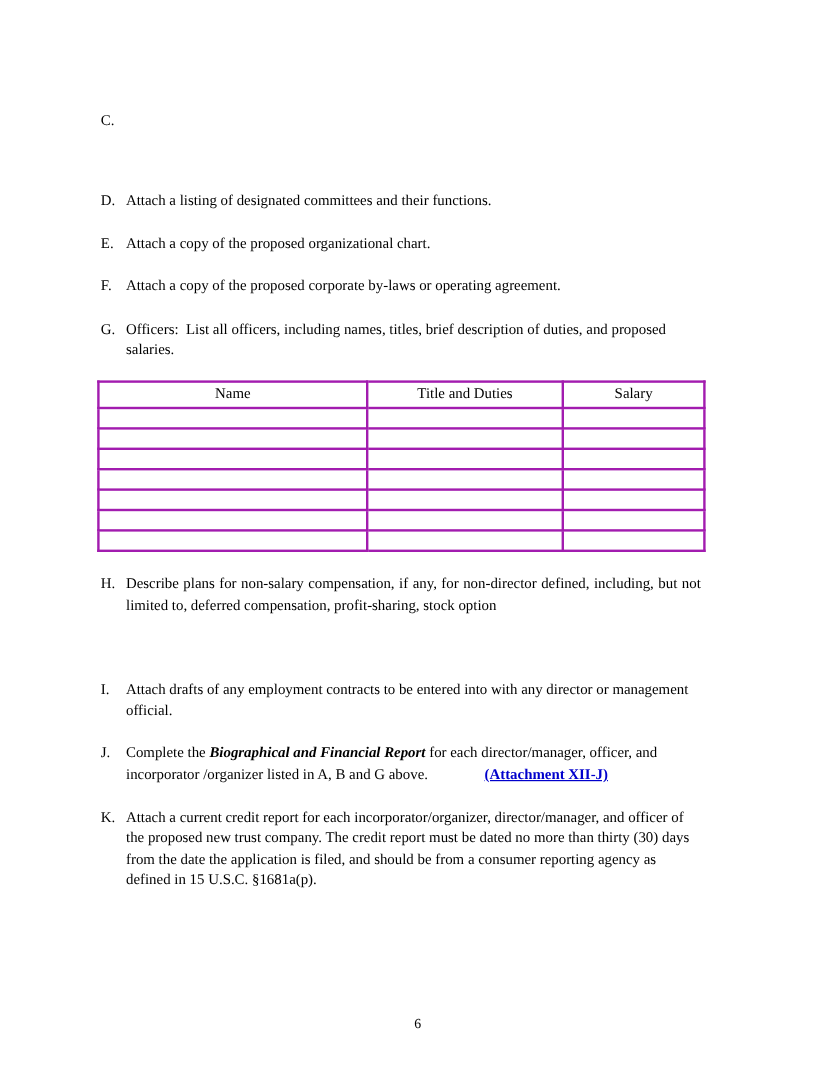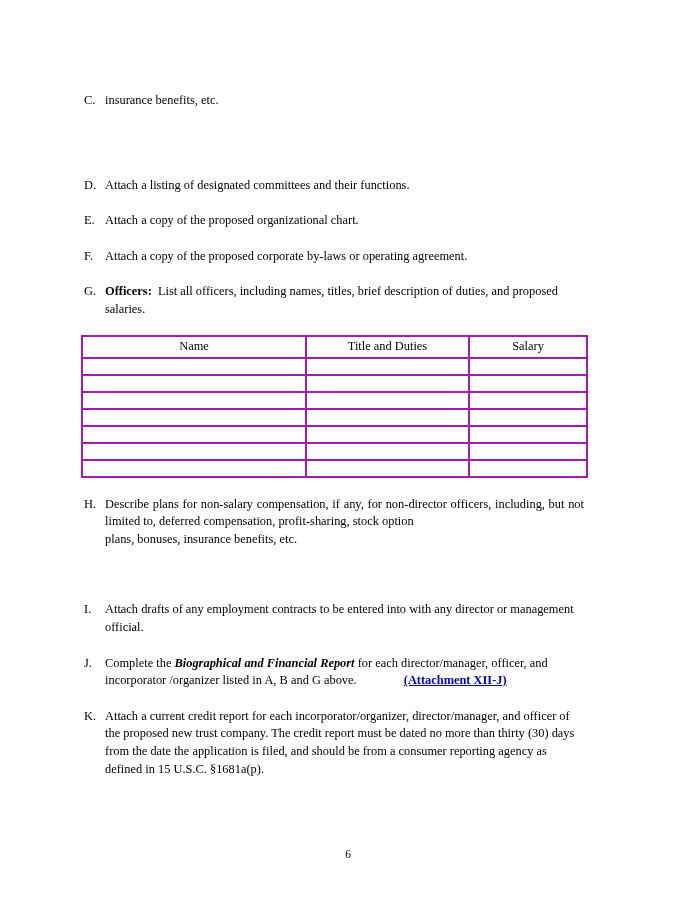--- a/index.html
+++ b/index.html
@@ -51,21 +51,21 @@
     text-align: left;
   }
   .item.justify .body {
     text-align: justify;
     text-justify: inter-word;
   }
   .item.justify .body .lastline {
     display: block;
   }
 
-  .b  { font-weight: bold; }
+  .b  { font-weight: normal; }
   .bi { font-weight: bold; font-style: italic; }
   .attach-link {
     color: #0000cc;
     font-weight: bold;
     text-decoration: underline;
     padding-left: 44px;
   }
 
   
   .gap-answer-c { height: 67px; }
@@ -116,21 +116,21 @@
 </style>
 </head>
 <body>
 
 <div class="page">
 
   <div class="content">
 
     <div class="item justify">
       <span class="marker">C.</span>
-      <span class="body"><span class="lastline">insurance benefits, etc.</span></span>
+      <span class="body"></span>
     </div>
 
     <div class="gap-answer-c"></div>
 
     <div class="item">
       <span class="marker">D.</span>
       <span class="body">Attach a listing of designated committees and their functions.</span>
     </div>
 
     <div class="gap-sm"></div>
@@ -205,21 +205,21 @@
             <td></td>
           </tr>
         </tbody>
       </table>
     </div>
 
     <div class="gap-sm"></div>
 
     <div class="item justify">
       <span class="marker">H.</span>
-      <span class="body"><span>Describe plans for non-salary compensation, if any, for non-director officers, including, but not limited to, deferred compensation, profit-sharing, stock option</span><span class="lastline">plans, bonuses, insurance benefits, etc.</span></span>
+      <span class="body"><span>Describe plans for non-salary compensation, if any, for non-director defined, including, but not limited to, deferred compensation, profit-sharing, stock option</span></span>
     </div>
 
     <div class="gap-answer-h"></div>
 
     <div class="item">
       <span class="marker">I.</span>
       <span class="body">Attach drafts of any employment contracts to be entered into with any director or management official.</span>
     </div>
 
     <div class="gap-j"></div>

